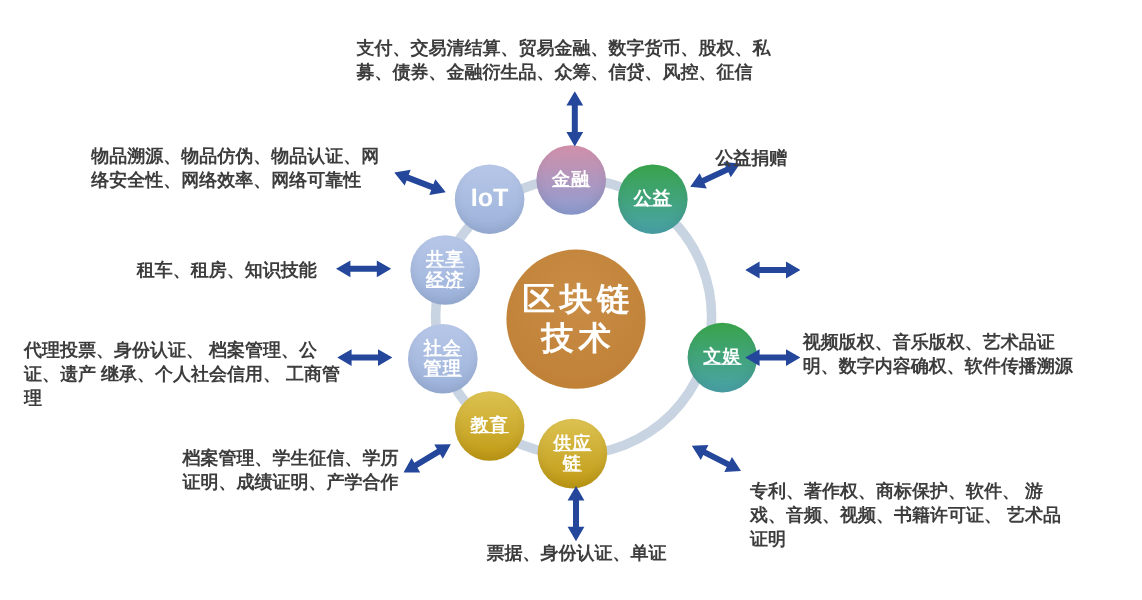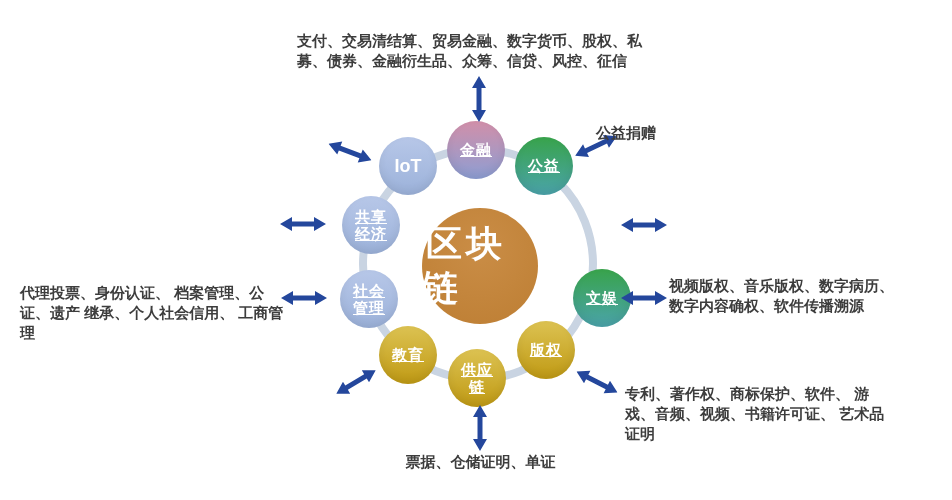--- a/index.html
+++ b/index.html
@@ -10,21 +10,21 @@
   
   .ring {
     position:absolute; left:359px; top:145px; width:238px; height:238px;
     box-sizing:border-box; border:8px solid var(--ring-color,#c9d4e2); border-radius:50%;
   }
   
   .center-node {
     position:absolute; left:422px; top:208px; width:116px; height:116px; border-radius:50%;
     background:radial-gradient(circle at 50% 35%, var(--center-light,#ca8d46), var(--center-main,#bd7e33));
     color:#fff; display:flex; flex-direction:column; align-items:center; justify-content:center;
-    font-size:36px; font-weight:bold; letter-spacing:4px; line-height:1.22; text-indent:4px;
+    font-size:27px; font-weight:bold; letter-spacing:4px; line-height:1.22; text-indent:4px;
   }
   
   .node {
     position:absolute; width:58px; height:58px; border-radius:50%;
     display:flex; align-items:center; justify-content:center; text-align:center;
     color:#fff; font-weight:bold; font-size:15px; line-height:1.15;
     box-shadow:inset 0 -4px 8px rgba(0,0,0,0.07);
   }
   .node .lbl { width:38px; letter-spacing:1px;text-decoration:underline; }
   .node--pink  { background:linear-gradient(180deg,var(--finance-top,#d18fa9),var(--finance-bottom,#8d9ed3)); }
@@ -33,21 +33,21 @@
   .node--blue  { background:linear-gradient(180deg,var(--blue-top,#b7c7e8),var(--blue-bottom,#9cb2da)); }
   #n-finance       { left:447px; top:121px; }
   #n-charity       { left:515px; top:137px; }
   #n-medical       { left:559px; top:196px; }
   #n-entertainment { left:573px; top:269px; }
   #n-copyright     { left:517px; top:321px; }
   #n-supply        { left:448px; top:349px; }
   #n-education     { left:379px; top:326px; }
   #n-social        { left:340px; top:270px; }
   #n-sharing       { left:342px; top:196px; }
-  #n-iot           { left:379px; top:137px; font-size:18px; }
+  #n-iot           { left:379px; top:137px; font-size:21px; }
   
   .arrow { position:absolute; width:46px; height:16px; color:var(--arrow-blue,#24479c); }
   #a-finance       { left:456px; top:91px;  transform:rotate(90deg); }
   #a-charity       { left:573px; top:138px; transform:rotate(-25deg); }
   #a-medical       { left:621px; top:217px; }
   #a-entertainment { left:621px; top:290px; }
   #a-copyright     { left:574px; top:374px; transform:rotate(27deg); }
   #a-supply        { left:457px; top:420px; transform:rotate(90deg); }
   #a-education     { left:333px; top:374px; transform:rotate(-31deg); }
   #a-social        { left:281px; top:290px; }
@@ -55,21 +55,21 @@
   #a-iot           { left:327px; top:144px; transform:rotate(21deg); }
   
   .apps {
     position:absolute; color:var(--text-dark,#3d3d3d);
     font-size:15px; font-weight:600; line-height:1.33;
   }
   #t-finance       { left:297px; top:31px;  width:366px; }
   #t-charity       { left:596px; top:123px; width:140px; }
   #t-medical       { left:673px; top:217px; width:240px; }
   #t-entertainment { left:669px; top:276px; width:234px; }
-  #t-copyright     { left:625px; top:384px; width:264px; }
+  #t-copyright     { left:625px; top:400px; width:264px; }
   #t-supply        { left:388px; top:452px; width:185px; text-align:center; }
   #t-education     { left:152px; top:373px; width:190px; }
   #t-social        { left:20px;  top:283px; width:272px; }
   #t-sharing       { left:114px; top:216px; width:170px; }
   #t-iot           { left:76px;  top:121px; width:246px; }
 </style>
 </head>
 <body>
 
 <div class="stage">
@@ -78,41 +78,39 @@
 
   <div class="node node--pink" id="n-finance">
     <span class="lbl">金融</span>
   </div>
   <div class="node node--green" id="n-charity">
     <span class="lbl">公益</span>
   </div>
   <div class="node node--green" id="n-entertainment">
     <span class="lbl">文娱</span>
   </div>
-  <div class="node node--gold" id="n-copyright">
-    <span class="lbl">版权</span>
-  </div>
   <div class="node node--gold" id="n-supply">
     <span class="lbl">供应链</span>
   </div>
   <div class="node node--gold" id="n-education">
     <span class="lbl">教育</span>
   </div>
   <div class="node node--blue" id="n-social">
     <span class="lbl">社会管理</span>
   </div>
   <div class="node node--blue" id="n-sharing">
     <span class="lbl">共享经济</span>
   </div>
   <div class="node node--blue" id="n-iot">
     <span>IoT</span>
   </div>
 
   <div class="center-node">
     <span>区块链</span>
+    <span>技术</span>
   </div>
 
   <svg class="arrow" id="a-finance" viewBox="0 0 46 16">
       <polygon fill="currentColor" points="0,8 12,1 12,5.5 34,5.5 34,1 46,8 34,15 34,10.5 12,10.5 12,15"></polygon>
     </svg>
   <svg class="arrow" id="a-charity" viewBox="0 0 46 16">
       <polygon fill="currentColor" points="0,8 12,1 12,5.5 34,5.5 34,1 46,8 34,15 34,10.5 12,10.5 12,15"></polygon>
     </svg>
   <svg class="arrow" id="a-medical" viewBox="0 0 46 16">
       <polygon fill="currentColor" points="0,8 12,1 12,5.5 34,5.5 34,1 46,8 34,15 34,10.5 12,10.5 12,15"></polygon>
@@ -134,18 +132,21 @@
     </svg>
   <svg class="arrow" id="a-sharing" viewBox="0 0 46 16">
       <polygon fill="currentColor" points="0,8 12,1 12,5.5 34,5.5 34,1 46,8 34,15 34,10.5 12,10.5 12,15"></polygon>
     </svg>
   <svg class="arrow" id="a-iot" viewBox="0 0 46 16">
       <polygon fill="currentColor" points="0,8 12,1 12,5.5 34,5.5 34,1 46,8 34,15 34,10.5 12,10.5 12,15"></polygon>
     </svg>
 
   <div class="apps" id="t-finance">支付、交易清结算、贸易金融、数字货币、股权、私募、债券、金融衍生品、众筹、信贷、风控、征信</div>
   <div class="apps" id="t-charity">公益捐赠</div>
-  <div class="apps" id="t-entertainment">视频版权、音乐版权、数字病历、数字内容确权、软件传播溯源</div>
+  <div class="apps" id="t-entertainment">视频版权、音乐版权、艺术品证明、数字内容确权、软件传播溯源</div>
   <div class="apps" id="t-copyright">专利、著作权、商标保护、软件、 游戏、音频、视频、书籍许可证、 艺术品证明</div>
-  <div class="apps" id="t-supply">票据、仓储证明、单证</div>
+  <div class="apps" id="t-supply">票据、身份认证、单证</div>
+  <div class="apps" id="t-education">档案管理、学生征信、学历证明、成绩证明、产学合作</div>
   <div class="apps" id="t-social">代理投票、身份认证、 档案管理、公证、遗产 继承、个人社会信用、 工商管理</div>
+  <div class="apps" id="t-sharing">租车、租房、知识技能</div>
+  <div class="apps" id="t-iot">物品溯源、物品仿伪、物品认证、网络安全性、网络效率、网络可靠性</div>
 
 </div>
 
 </body></html>

